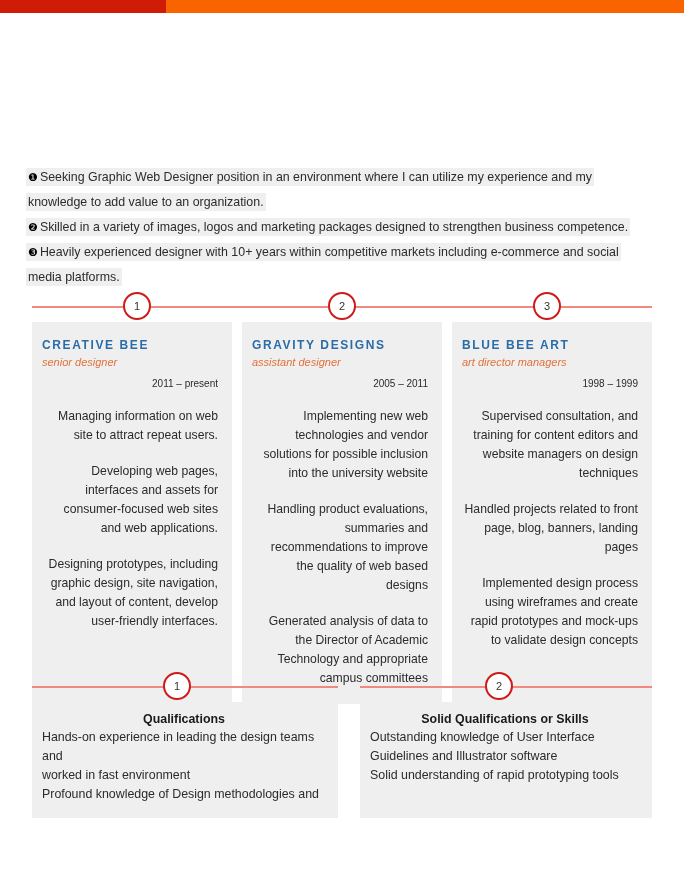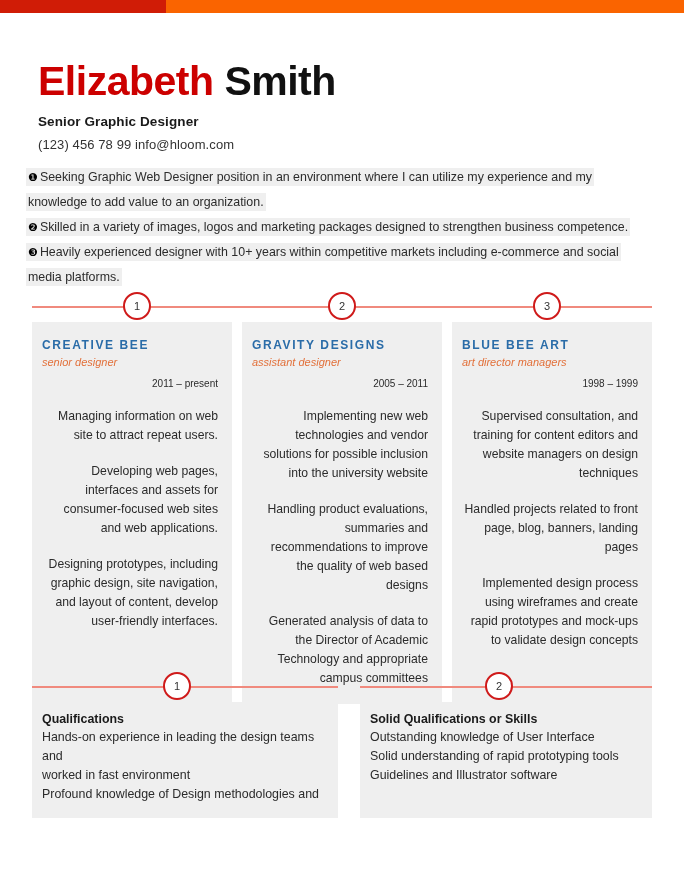--- a/index.html
+++ b/index.html
@@ -193,44 +193,38 @@
     box-sizing: border-box;
     min-height: 78px;
   }
   #qual-box-1 { width: 306px; }
   #qual-box-2 { width: 292px; }
   .qual-title {
     font-size: 12.4px;
     font-weight: bold;
     color: #1a1a1a;
     margin-bottom: 2px;
+    text-align: center;
   }
   .qual-line {
     font-size: 12.4px;
     line-height: 19px;
     color: #2b2b2b;
   }
 </style>
 </head>
 <body>
 
 <div class="page">
 
   <div class="topbar">
     <div class="topbar-left"></div>
     <div class="topbar-right"></div>
   </div>
 
-  <div class="header">
-    <div class="name">
-      <span class="first">Elizabeth</span><span class="last"> Smith</span>
-    </div>
-    <div class="job-title">Senior Graphic Designer</div>
-    <div class="contact">(123) 456 78 99 info@hloom.com</div>
-  </div>
 
   <div class="summary">
     <div class="summary-row">
       <span class="hl"><span class="marker">❶</span><span>Seeking Graphic Web Designer position in an environment where I can utilize my experience and my</span></span>
     </div>
     <div class="summary-row">
       <span class="hl"><span>knowledge to add value to an organization.</span></span>
     </div>
     <div class="summary-row">
       <span class="hl"><span class="marker">❷</span><span>Skilled in a variety of images, logos and marketing packages designed to strengthen business competence.</span></span>
@@ -299,18 +293,18 @@
   <div class="quals">
     <div class="qual-box" id="qual-box-1">
       <div class="qual-title">Qualifications</div>
       <div class="qual-line">Hands-on experience in leading the design teams and</div>
       <div class="qual-line">worked in fast environment</div>
       <div class="qual-line">Profound knowledge of Design methodologies and</div>
     </div>
     <div class="qual-box" id="qual-box-2">
       <div class="qual-title">Solid Qualifications or Skills</div>
       <div class="qual-line">Outstanding knowledge of User Interface</div>
+      <div class="qual-line">Guidelines and Illustrator software</div>
       <div class="qual-line">Solid understanding of rapid prototyping tools</div>
-      <div class="qual-line">Guidelines and Illustrator software</div>
     </div>
   </div>
 
 </div>
 
 </body></html>

